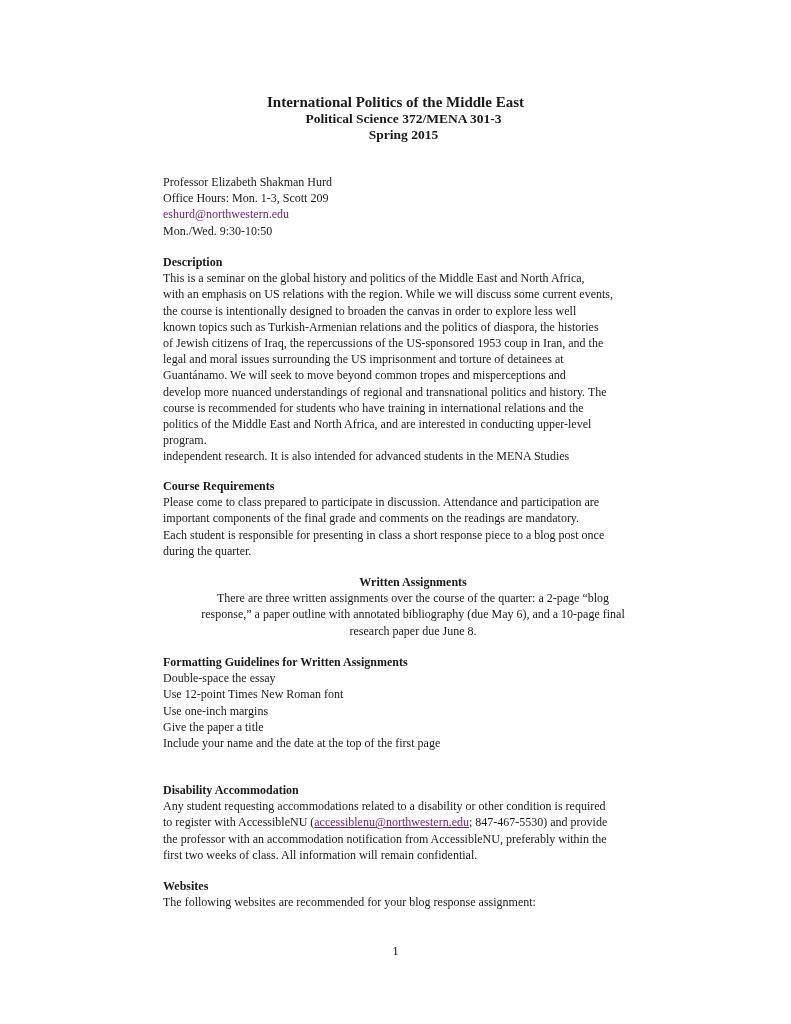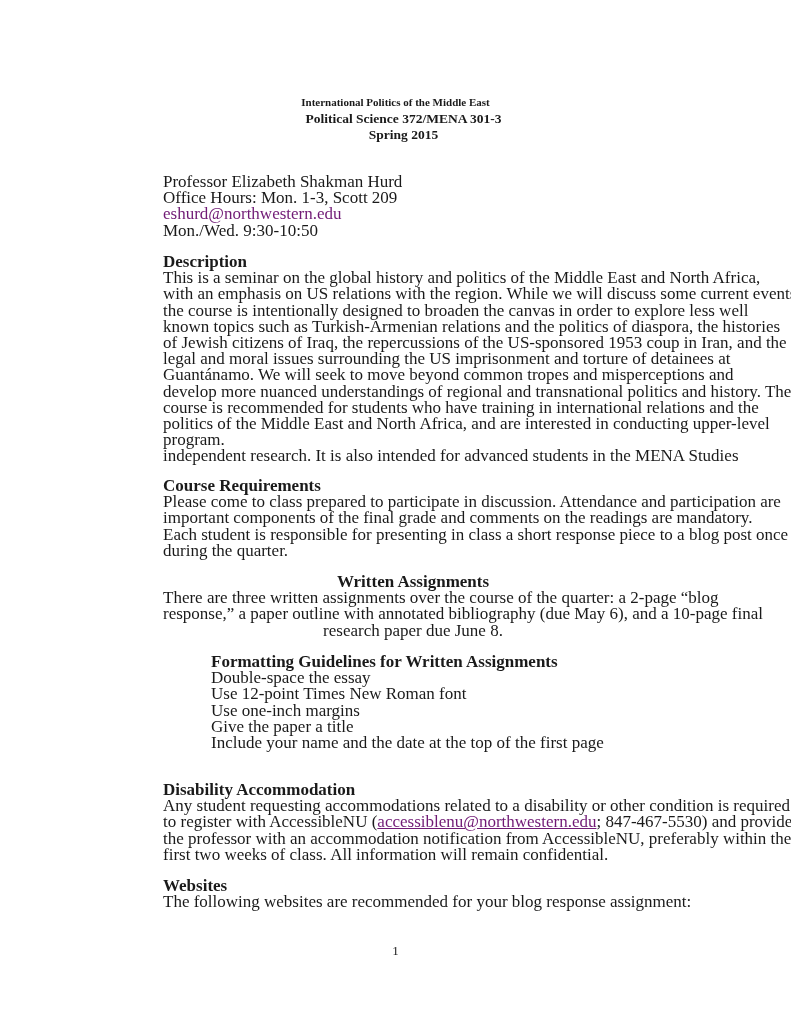--- a/index.html
+++ b/index.html
@@ -1,22 +1,22 @@
 <!DOCTYPE html>
 <html><head>
 <meta charset="utf-8">
 <style>
   html, body { margin:0; padding:0; background:#ffffff; }
   body { width:791px; height:1024px; position:relative; overflow:hidden;
          font-family:"Liberation Serif", "DejaVu Serif", serif; color:#1a1a1a; }
   .page { position:absolute; left:0; top:0; width:791px; height:1024px; }
   .header { position:absolute; top:94px; left:0; width:791px; text-align:center; }
-  .title { font-weight:bold; font-size:11px; line-height:17px; }
+  .title { font-weight:bold; font-size:15px; line-height:17px; }
   .subtitle { font-weight:bold; font-size:13.5px; line-height:16px;padding-left:16px; }
-  .body-block { position:absolute; left:163px; width:500px; font-size:17px; line-height:16.2px; }
+  .body-block { position:absolute; left:163px; width:500px; font-size:12px; line-height:16.2px; }
   .heading { font-weight:bold; }
   .line { white-space:nowrap; }
   a.link { color:#701a75; text-decoration:none; }
   a.link.u { text-decoration:underline; }
   .page-num { position:absolute; top:943px; left:0; width:791px; text-align:center; font-size:13px; }
 </style>
 </head>
 <body>
 
 <div class="page">
@@ -58,21 +58,21 @@
     <div class="line">during the quarter.</div>
   </div>
 
   <div class="body-block" style="top:574px;text-align:center;">
     <div class="line heading">Written Assignments</div>
     <div class="line">There are three written assignments over the course of the quarter: a 2-page “blog</div>
     <div class="line">response,” a paper outline with annotated bibliography (due May 6), and a 10-page final</div>
     <div class="line">research paper due June 8.</div>
   </div>
 
-  <div class="body-block" style="top:654px;margin-left:48px;">
+  <div class="body-block" style="top:654px;">
     <div class="line heading">Formatting Guidelines for Written Assignments</div>
     <div class="line">Double-space the essay</div>
     <div class="line">Use 12-point Times New Roman font</div>
     <div class="line">Use one-inch margins</div>
     <div class="line">Give the paper a title</div>
     <div class="line">Include your name and the date at the top of the first page</div>
   </div>
 
   <div class="body-block" style="top:782px;">
     <div class="line heading">Disability Accommodation</div>

